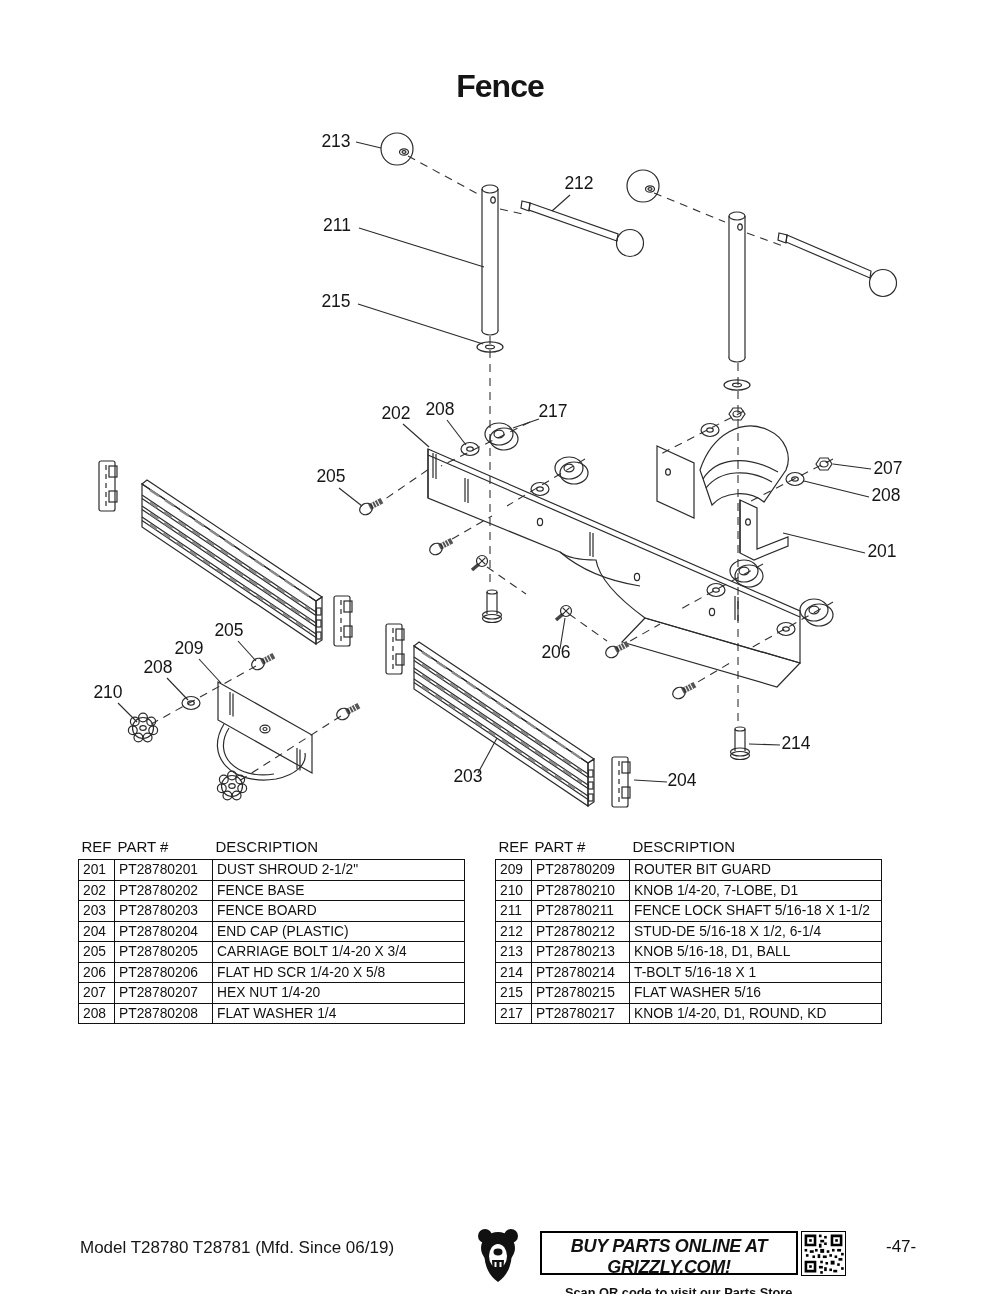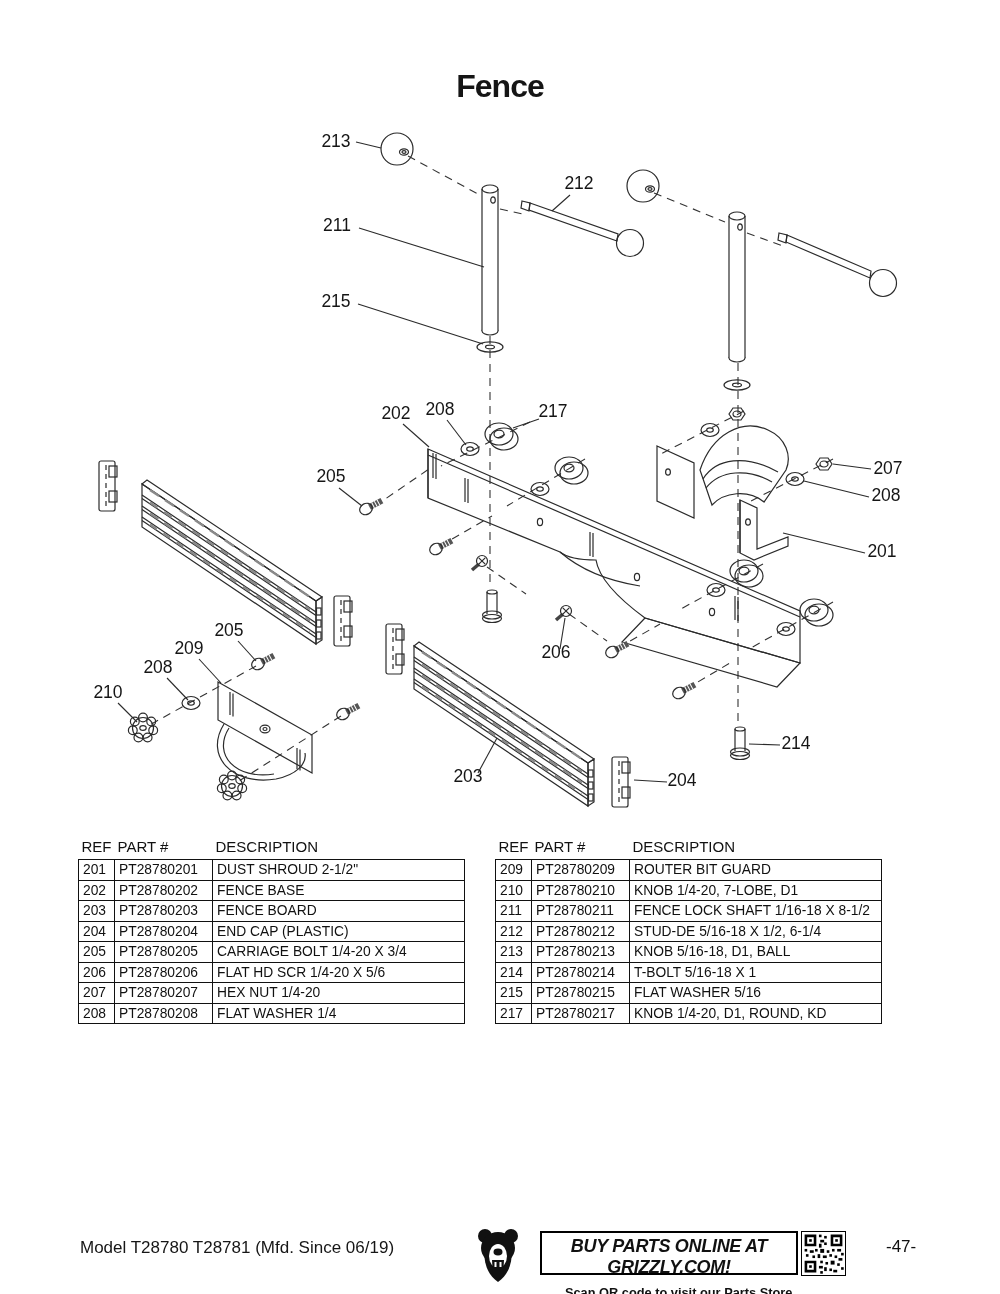--- a/index.html
+++ b/index.html
@@ -329,21 +329,21 @@
           <td>END CAP (PLASTIC)</td>
         </tr>
         <tr>
           <td>205</td>
           <td>PT28780205</td>
           <td>CARRIAGE BOLT 1/4-20 X 3/4</td>
         </tr>
         <tr>
           <td>206</td>
           <td>PT28780206</td>
-          <td>FLAT HD SCR 1/4-20 X 5/6</td>
+          <td>FLAT HD SCR 1/4-20 X 5/8</td>
         </tr>
         <tr>
           <td>207</td>
           <td>PT28780207</td>
           <td>HEX NUT 1/4-20</td>
         </tr>
         <tr>
           <td>208</td>
           <td>PT28780208</td>
           <td>FLAT WASHER 1/4</td>
@@ -370,21 +370,21 @@
           <td>ROUTER BIT GUARD</td>
         </tr>
         <tr>
           <td>210</td>
           <td>PT28780210</td>
           <td>KNOB 1/4-20, 7-LOBE, D1</td>
         </tr>
         <tr>
           <td>211</td>
           <td>PT28780211</td>
-          <td>FENCE LOCK SHAFT 1/16-18 X 8-1/2</td>
+          <td>FENCE LOCK SHAFT 5/16-18 X 1-1/2</td>
         </tr>
         <tr>
           <td>212</td>
           <td>PT28780212</td>
           <td>STUD-DE 5/16-18 X 1/2, 6-1/4</td>
         </tr>
         <tr>
           <td>213</td>
           <td>PT28780213</td>
           <td>KNOB 5/16-18, D1, BALL</td>

